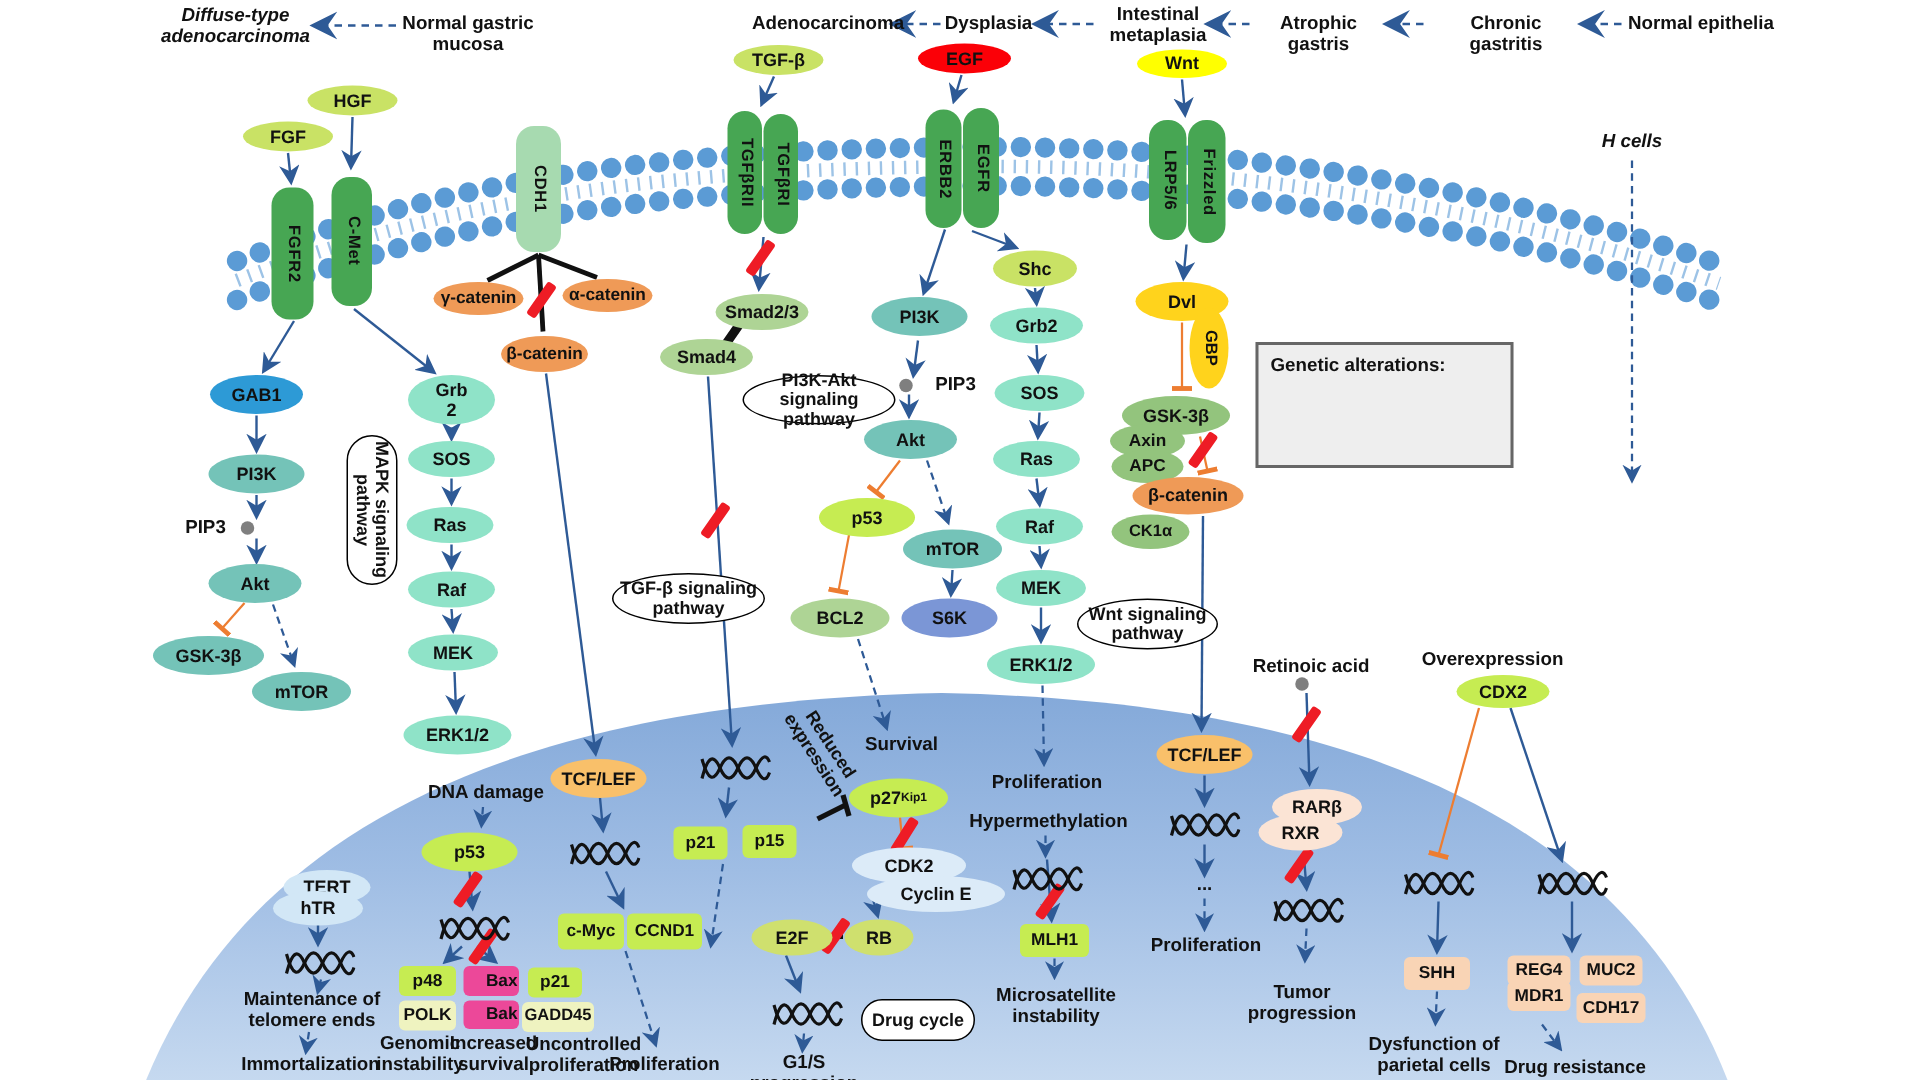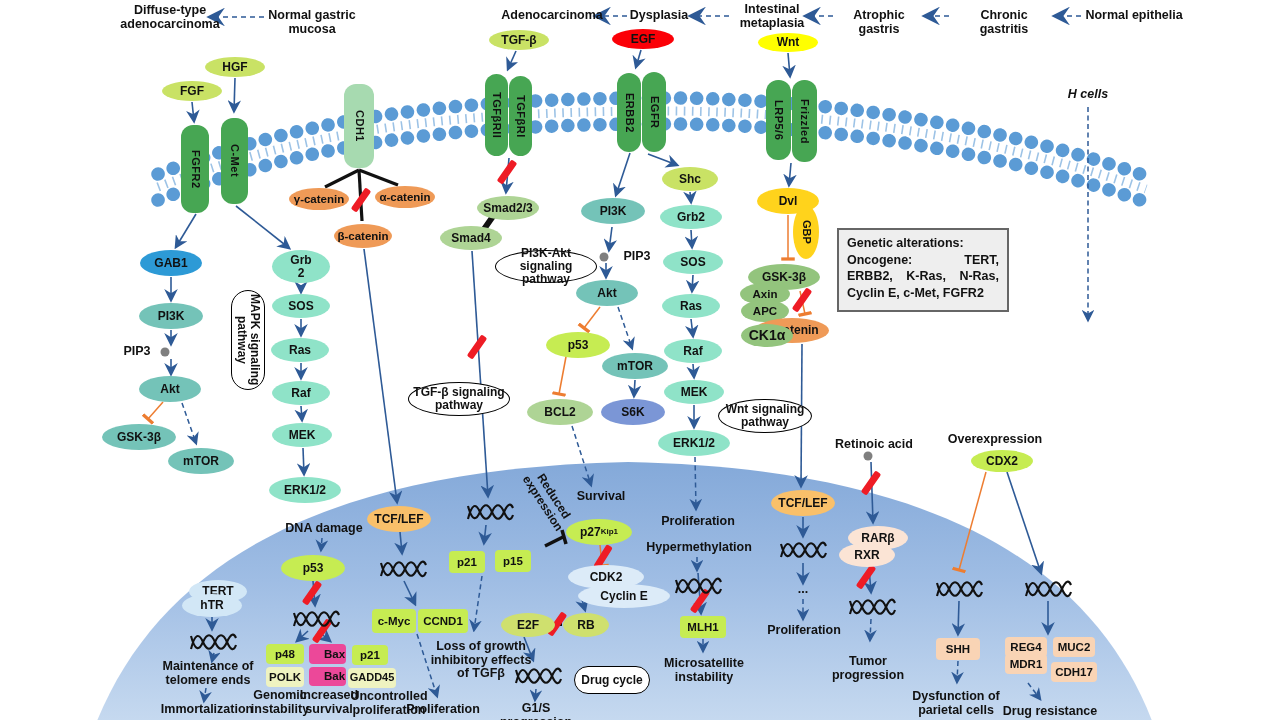--- a/index.html
+++ b/index.html
@@ -208,21 +208,21 @@
     <use href="#dna" x="466" y="501" width="48" height="22"></use>
     <use href="#dna" x="514" y="665" width="48" height="22"></use>
     <use href="#dna" x="674" y="575" width="48" height="22"></use>
     <use href="#dna" x="779" y="539" width="48" height="22"></use>
     <use href="#dna" x="848" y="596" width="48" height="22"></use>
     <use href="#dna" x="935" y="578" width="48" height="22"></use>
     <use href="#dna" x="1024" y="578" width="48" height="22"></use>
   </g>
 </svg>
 
-<div class="lbl" style="left:108px;top:4px;width:124px;">Diffuse-type
+<div class="lbl" style="left:95px;top:4px;width:124px;font-style:italic;">Diffuse-type
 adenocarcinoma</div>
 <div class="lbl" style="left:248px;top:9px;width:128px;">Normal gastric mucosa</div>
 <div class="lbl" style="left:505px;top:9px;width:94px;">Adenocarcinoma</div>
 <div class="lbl" style="left:628px;top:9px;width:62px;">Dysplasia</div>
 <div class="lbl" style="left:738px;top:3px;width:68px;">Intestinal
 metaplasia</div>
 <div class="lbl" style="left:834px;top:9px;width:90px;">Atrophic gastris</div>
 <div class="lbl" style="left:956px;top:9px;width:96px;">Chronic gastritis</div>
 <div class="lbl" style="left:1084px;top:9px;width:100px;">Normal epithelia</div>
 
@@ -285,28 +285,28 @@
 <div class="node c-mint" style="left:664px;top:339px;width:58px;height:24px;">Raf</div>
 <div class="node c-mint" style="left:664px;top:380px;width:60px;height:24px;">MEK</div>
 <div class="node c-mint" style="left:658px;top:430px;width:72px;height:26px;">ERK1/2</div>
 
 <div class="node c-gold" style="left:757px;top:188px;width:62px;height:26px;">Dvl</div>
 <div class="node c-gold vert" style="left:793px;top:205px;width:26px;height:54px;font-size:11px;">GBP</div>
 <div class="node c-wgreen" style="left:748px;top:264px;width:72px;height:26px;">GSK-3β</div>
 <div class="node c-wgreen" style="left:740px;top:283px;width:50px;height:22px;font-size:11.5px;">Axin</div>
 <div class="node c-wgreen" style="left:741px;top:300px;width:48px;height:22px;font-size:11.5px;">APC</div>
 <div class="node c-orange" style="left:755px;top:318px;width:74px;height:25px;">β-catenin</div>
-<div class="node c-wgreen" style="left:741px;top:324px;width:52px;height:23px;font-size:14px;">CK1α</div>
+<div class="node c-wgreen" style="left:741px;top:343px;width:52px;height:23px;font-size:11px;">CK1α</div>
 <div class="plabel" style="left:718px;top:399px;width:94px;height:34px;">Wnt signaling
 pathway</div>
 
 <div class="gbox" style="left:837px;top:228px;width:172px;height:84px;">
   <div>
     <span>Genetic alterations:</span><br>
-    <span>Oncogene: TERT, ERBB2, K-Ras, N-Ras, Cyclin E, c-Met, FGFR2</span><br>
+    <br>
   </div>
 </div>
 
 <div class="lbl ital" style="left:1058px;top:88px;width:60px;">H cells</div>
 
 <div class="node c-ice" style="left:189px;top:580px;width:58px;height:23px;">TERT</div>
 <div class="node c-ice" style="left:182px;top:594px;width:60px;height:23px;">hTR</div>
 <div class="lbl" style="left:159px;top:660px;width:98px;">Maintenance  of
 telomere ends</div>
 <div class="lbl" style="left:155px;top:703px;width:104px;">Immortalization</div>
@@ -326,23 +326,20 @@
 <div class="lbl" style="left:348px;top:690px;width:82px;">Uncontrolled
 proliferation</div>
 
 <div class="node c-lorange" style="left:367px;top:506px;width:64px;height:26px;">TCF/LEF</div>
 <div class="box c-bgreen" style="left:372px;top:609px;width:44px;height:24px;">c-Myc</div>
 <div class="box c-bgreen" style="left:418px;top:609px;width:50px;height:24px;">CCND1</div>
 <div class="lbl" style="left:404px;top:703px;width:78px;">Proliferation</div>
 
 <div class="box c-bgreen" style="left:449px;top:551px;width:36px;height:22px;">p21</div>
 <div class="box c-bgreen" style="left:495px;top:550px;width:36px;height:22px;">p15</div>
-<div class="lbl" style="left:426px;top:640px;width:110px;">Loss of growth
-inhibitory  effects
-of TGFβ</div>
 
 <div class="lbl" style="left:570px;top:490px;width:62px;">Survival</div>
 <div class="lbl rot-reduced" style="left:510px;top:487px;width:76px;">Reduced
 expression</div>
 <div class="node c-bgreen" style="left:566px;top:519px;width:66px;height:26px;"><span>p27</span><sup>Kip1</sup></div>
 <div class="node c-pblue" style="left:568px;top:565px;width:76px;height:24px;">CDK2</div>
 <div class="node c-pblue" style="left:578px;top:584px;width:92px;height:24px;">Cyclin E</div>
 <div class="node c-ygrn" style="left:501px;top:613px;width:54px;height:24px;">E2F</div>
 <div class="node c-ygrn" style="left:563px;top:613px;width:46px;height:24px;">RB</div>
 <div class="plabel" style="left:574px;top:666px;width:76px;height:28px;border-radius:14px;">Drug cycle</div>

